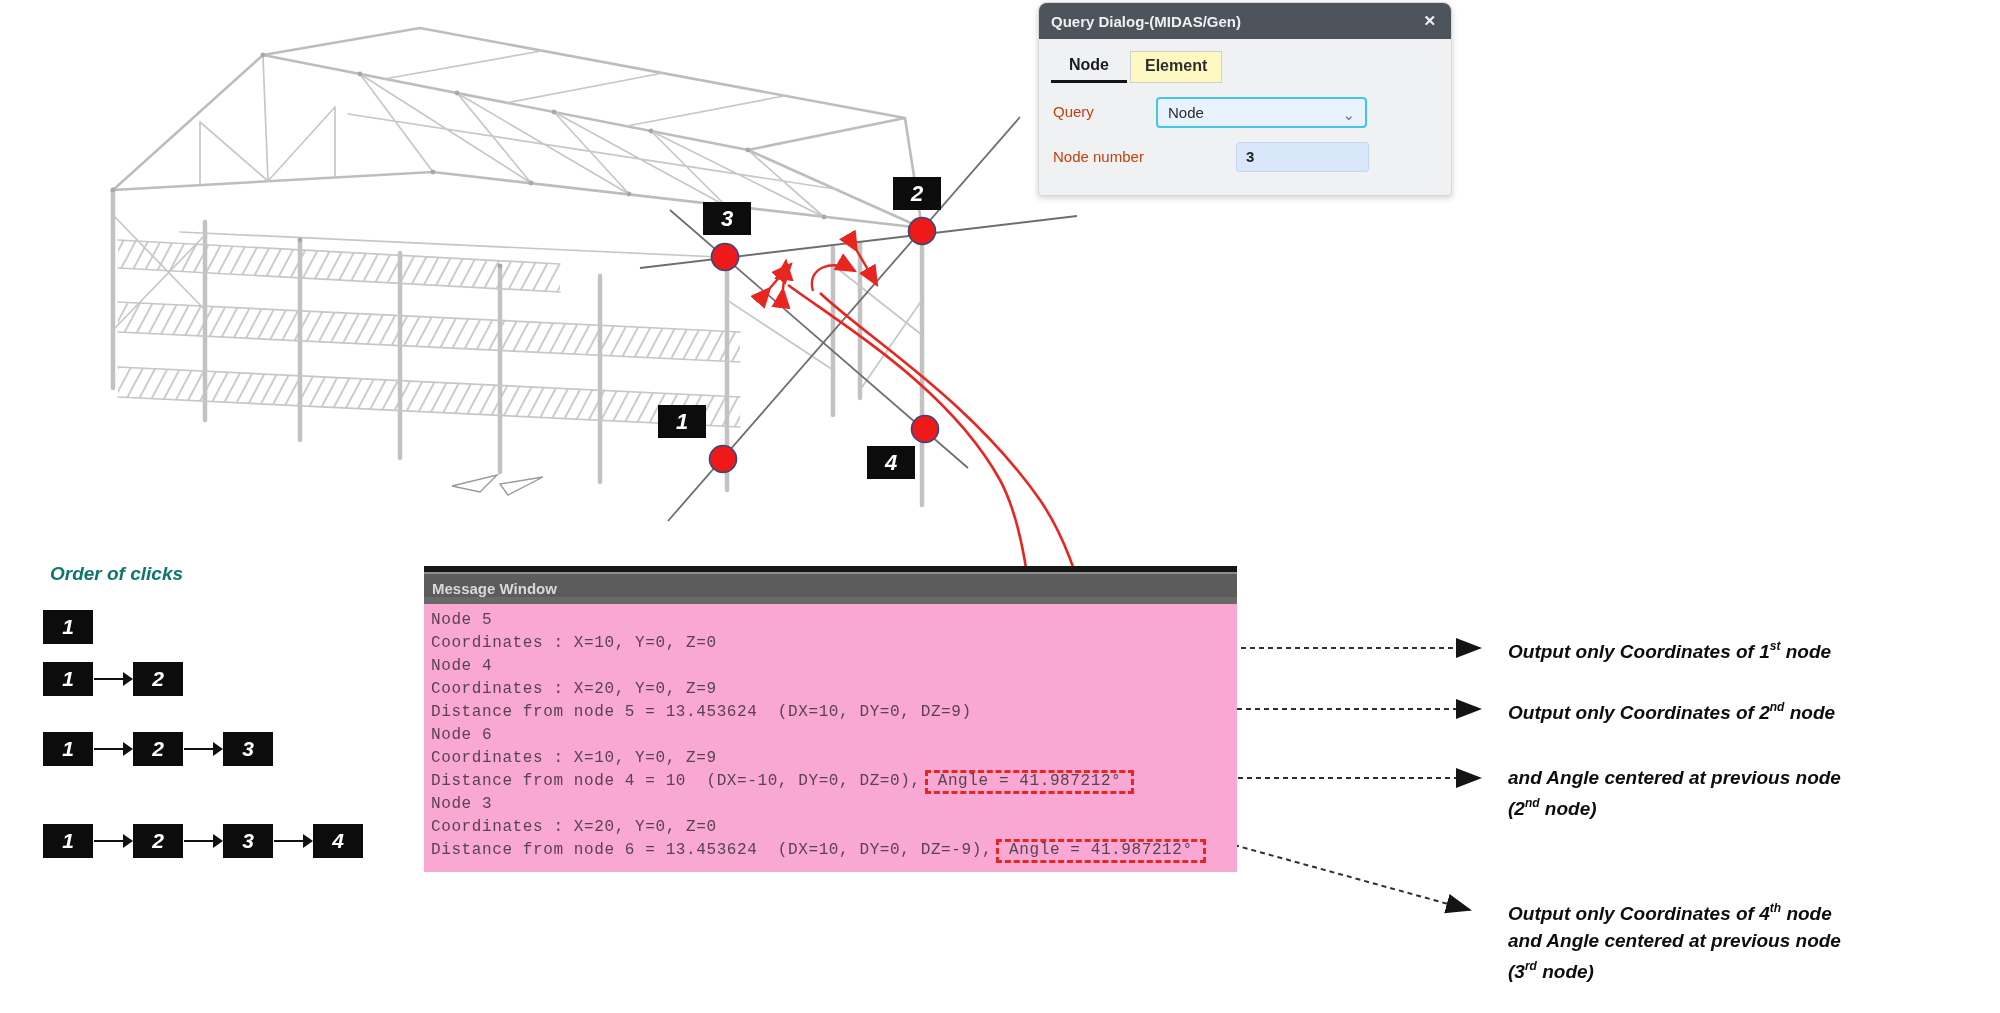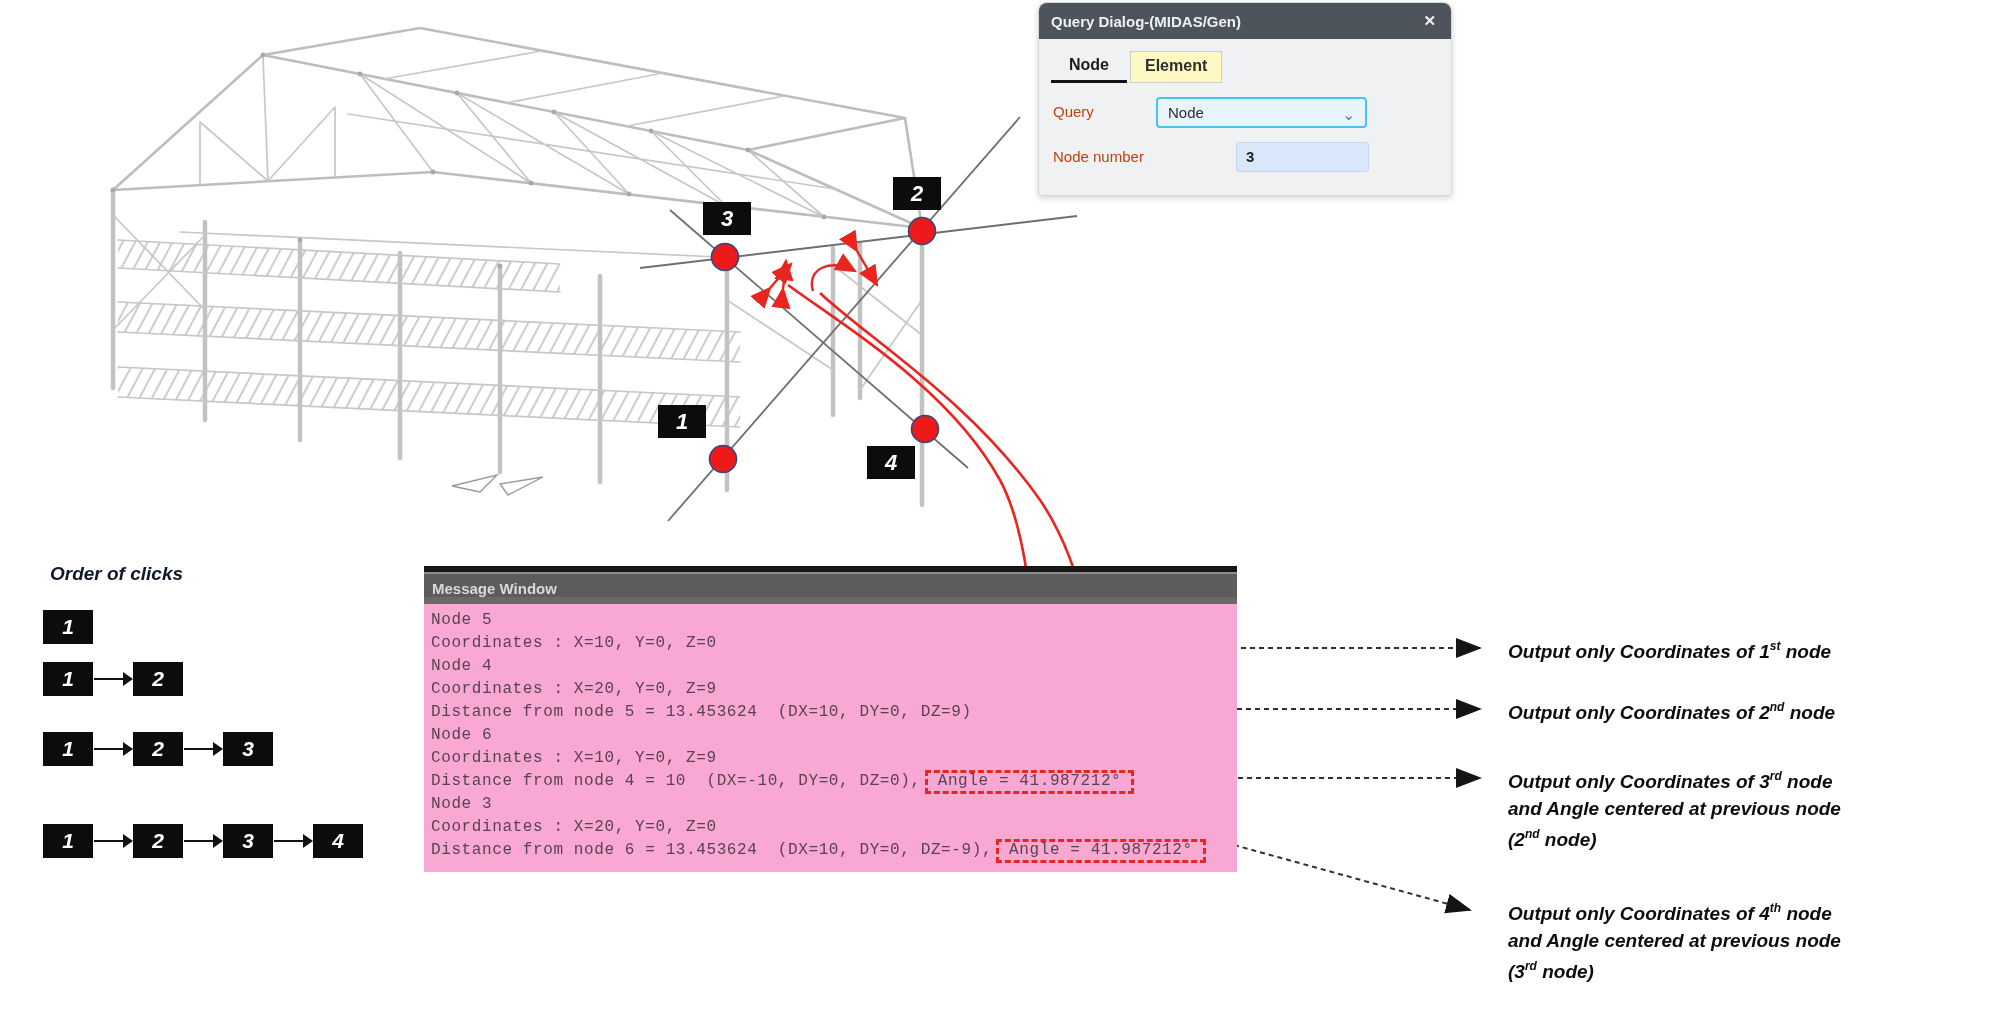--- a/index.html
+++ b/index.html
@@ -5,21 +5,21 @@
   * { margin:0; padding:0; box-sizing:border-box; }
   body { font-family:"Liberation Sans", sans-serif; background:#ffffff; }
   .stage { position:relative; width:2000px; height:1013px; background:#fff; overflow:hidden; }
   svg.scene { position:absolute; left:0; top:0; }
 
   
   .nlabel { position:absolute; width:48px; height:33px; background:#0c0c0c; color:#fff;
             font-style:italic; font-weight:bold; font-size:22px; display:flex;
             align-items:center; justify-content:center; }
   .order-title { position:absolute; left:50px; top:563px; font-style:italic; font-weight:bold;
-                 font-size:19px; color:#0f172a; }
+                 font-size:19px; color:#0f766e; }
   .order-rows { position:absolute; left:43px; top:610px; }
   .orow { display:flex; align-items:center; height:34px; }
   .orow:nth-child(2){ margin-top:18px; }
   .orow:nth-child(3){ margin-top:36px; }
   .orow:nth-child(4){ margin-top:58px; }
   .obox { width:50px; height:34px; background:#0c0c0c; color:#fff; font-style:italic;
           font-weight:bold; font-size:21px; display:flex; align-items:center; justify-content:center; }
   .oarr { position:relative; width:40px; height:34px; }
   .oarr::before { content:""; position:absolute; left:1px; right:9px; top:16px; height:2px; background:#111; }
   .oarr::after { content:""; position:absolute; right:0; top:10px; border-left:10px solid #111;
@@ -218,21 +218,20 @@
       </div>
     </div>
 
   <div class="ann" style="top:634px;">
       <div>Output only Coordinates of 1<sup>st</sup> node</div>
     </div>
   <div class="ann" style="top:695px;">
       <div>Output only Coordinates of 2<sup>nd</sup> node</div>
     </div>
   <div class="ann" style="top:764px;">
-      <div>Output only Coordinates of 3<sup>rd</sup> node</div>
       <div>and Angle centered at previous node</div>
       <div>(2<sup>nd</sup> node)</div>
     </div>
   <div class="ann" style="top:896px;">
       <div>Output only Coordinates of 4<sup>th</sup> node</div>
       <div>and Angle centered at previous node</div>
       <div>(3<sup>rd</sup> node)</div>
     </div>
 
 </div>

